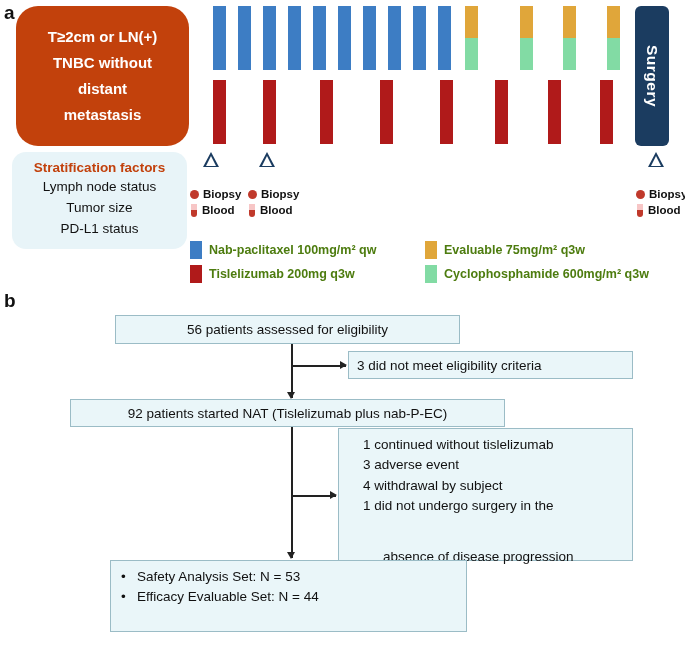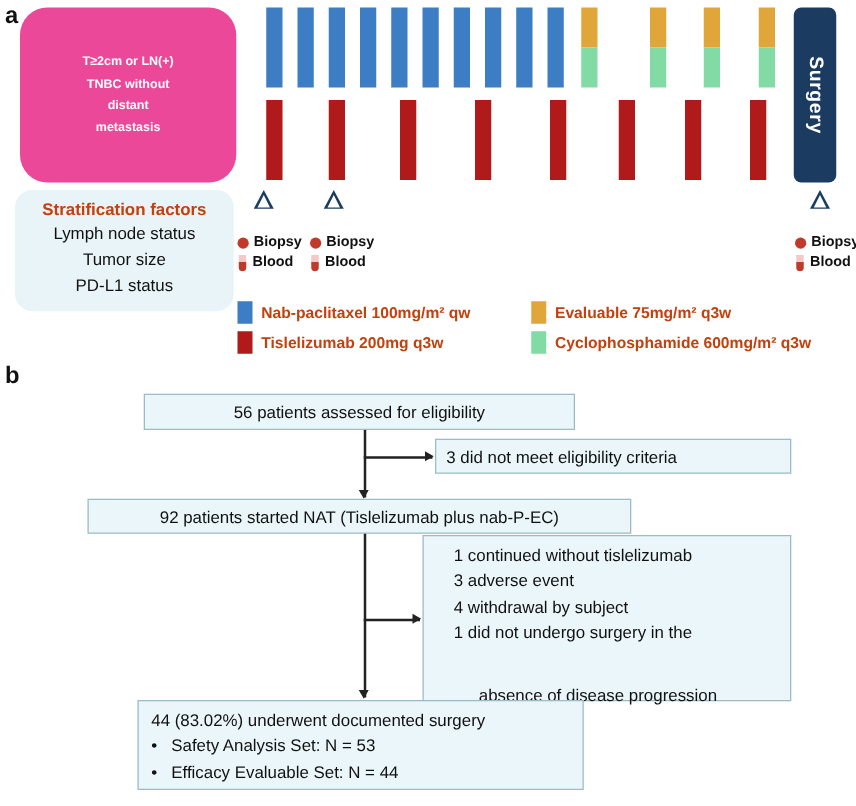--- a/index.html
+++ b/index.html
@@ -26,24 +26,24 @@
 
   
   #panel-a { position: absolute; left: 0; top: 0; width: 685px; height: 292px; }
 
   .eligibility-box {
     position: absolute;
     left: 16px;
     top: 6px;
     width: 173px;
     height: 140px;
-    background: #ec4899;
+    background: #c2410c;
     border-radius: 22px;
     color: #ffffff;
-    font-size: 10px;
+    font-size: 15px;
     font-weight: bold;
     display: flex;
     flex-direction: column;
     align-items: center;
     justify-content: center;
     line-height: 1.75;
     text-align: left;
     box-sizing: border-box;
     padding: 4px 8px;
   }
@@ -146,21 +146,21 @@
   }
 
   .legend { position: absolute; left: 190px; top: 238px; width: 470px; }
   .legend-row { display: flex; align-items: center; height: 24px; }
   .legend-item { display: flex; align-items: center; }
   .legend-swatch {
     width: 12px; height: 18px;
     margin-right: 7px;
     flex: 0 0 auto;
   }
-  .legend-text { font-size: 12.5px; font-weight: bold; color: #c2410c; white-space: nowrap; }
+  .legend-text { font-size: 12.5px; font-weight: bold; color: #4d7c0f; white-space: nowrap; }
   .legend-item.first { width: 235px; }
 
   
   #panel-b { position: absolute; left: 0; top: 292px; width: 685px; height: 353px; }
 
   .flow-box {
     position: absolute;
     background: #eaf6f9;
     border: 1px solid #9bbcc6;
     box-sizing: border-box;
@@ -368,21 +368,20 @@
 
   <div class="flow-box left" style="left:338px; top:136px; width:295px; height:133px;">
     <div class="disc-line disc-indent">1 continued without tislelizumab</div>
     <div class="disc-line disc-indent">3 adverse event</div>
     <div class="disc-line disc-indent">4 withdrawal by subject</div>
     <div class="disc-line disc-indent">1 did not undergo surgery in the</div>
     <div class="disc-line disc-indent2">absence of disease progression</div>
   </div>
 
   <div class="flow-box left" style="left:110px; top:268px; width:357px; height:72px;">
-    <div>44 (83.02%) underwent documented surgery</div>
     <div class="bullet-line">
       <span class="bullet-dot">•</span>
       <span>Safety Analysis Set: N = 53</span>
     </div>
     <div class="bullet-line">
       <span class="bullet-dot">•</span>
       <span>Efficacy Evaluable Set: N = 44</span>
     </div>
   </div>
 </div>

